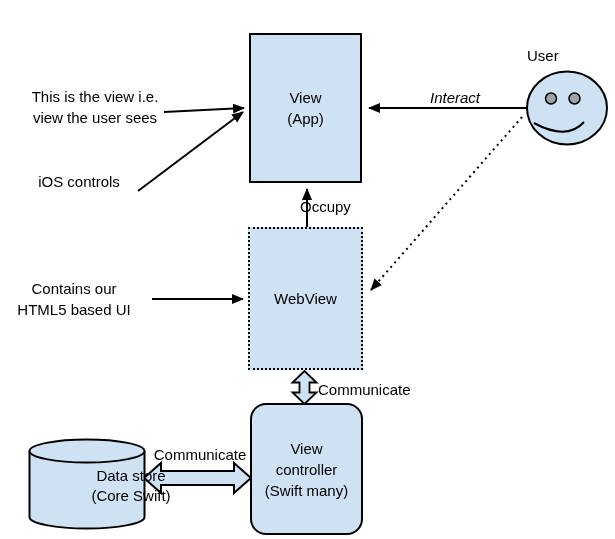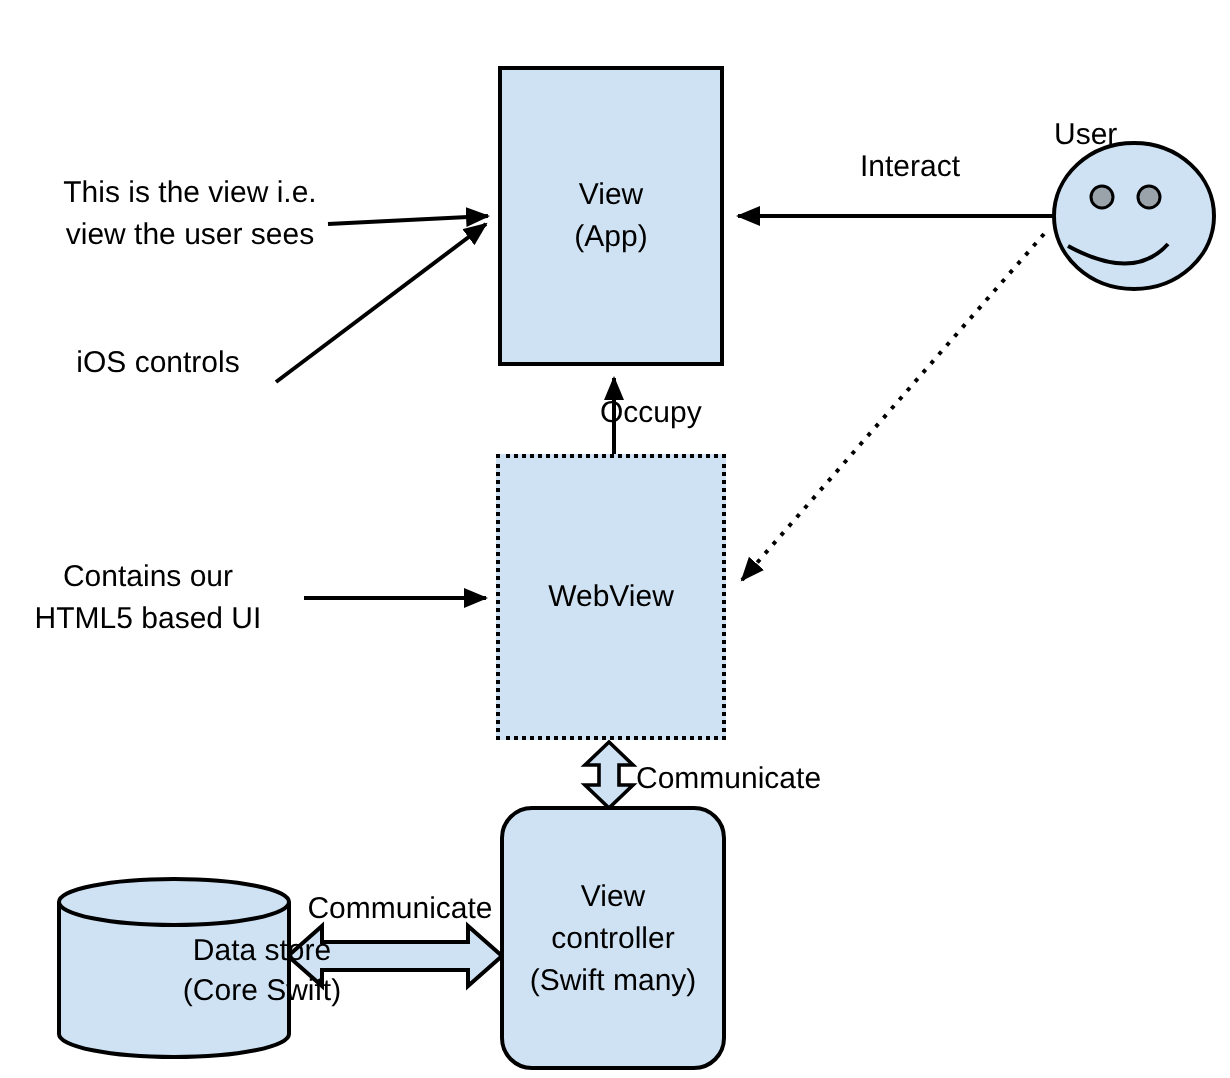--- a/index.html
+++ b/index.html
@@ -47,22 +47,22 @@
   }
   .note {
     position: absolute;
     font-size: 15px;
     line-height: 21px;
     text-align: center;
   }
   .note-view      { left: 18px; top: 86px;  width: 154px; }
   .note-controls  { left: 9px;  top: 171px; width: 140px; }
   .note-html5     { left: 3px;  top: 278px; width: 142px; }
-  .label-user            { left: 527px; top: 45px;  width: 80px;  text-align: left; margin-top: 12px; }
-  .label-interact        { left: 430px; top: 73px; }
+  .label-user            { left: 527px; top: 45px;  width: 80px;  text-align: left; }
+  .label-interact        { left: 430px; top: 87px; font-style: italic; }
   .label-occupy          { left: 300px; top: 196px; }
   .label-comm-top        { left: 318px; top: 379px; }
   .label-comm-bottom     { left: 150px; top: 444px; width: 100px; text-align: center; }
   .label-datastore {
     left: 29px; top: 466px; width: 116px;
     text-align: center; font-size: 15px; line-height: 20px; padding-left: 44px;
   }
 </style>
 </head>
 <body>

